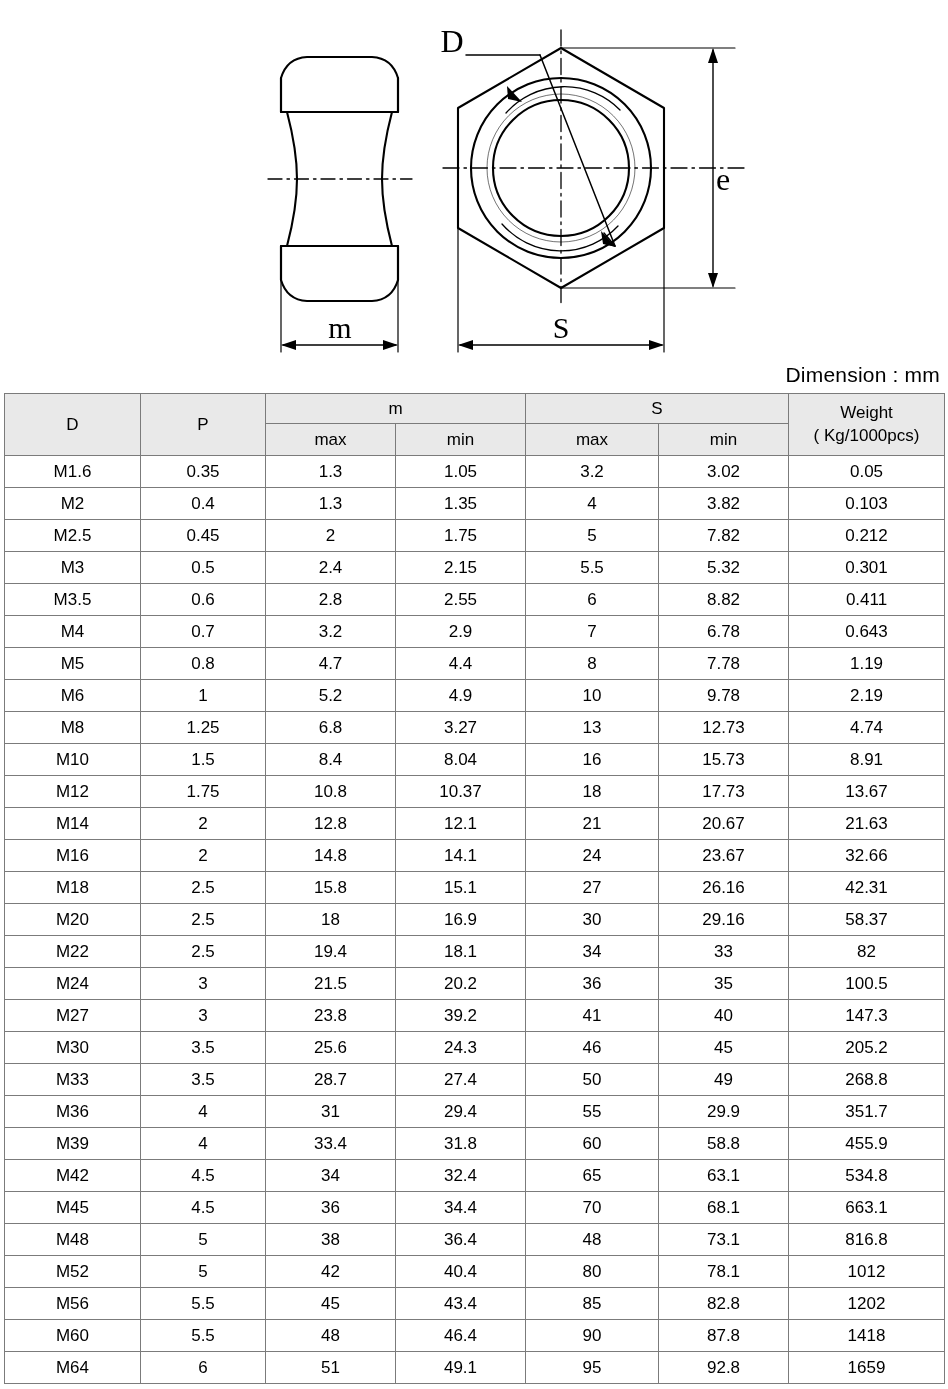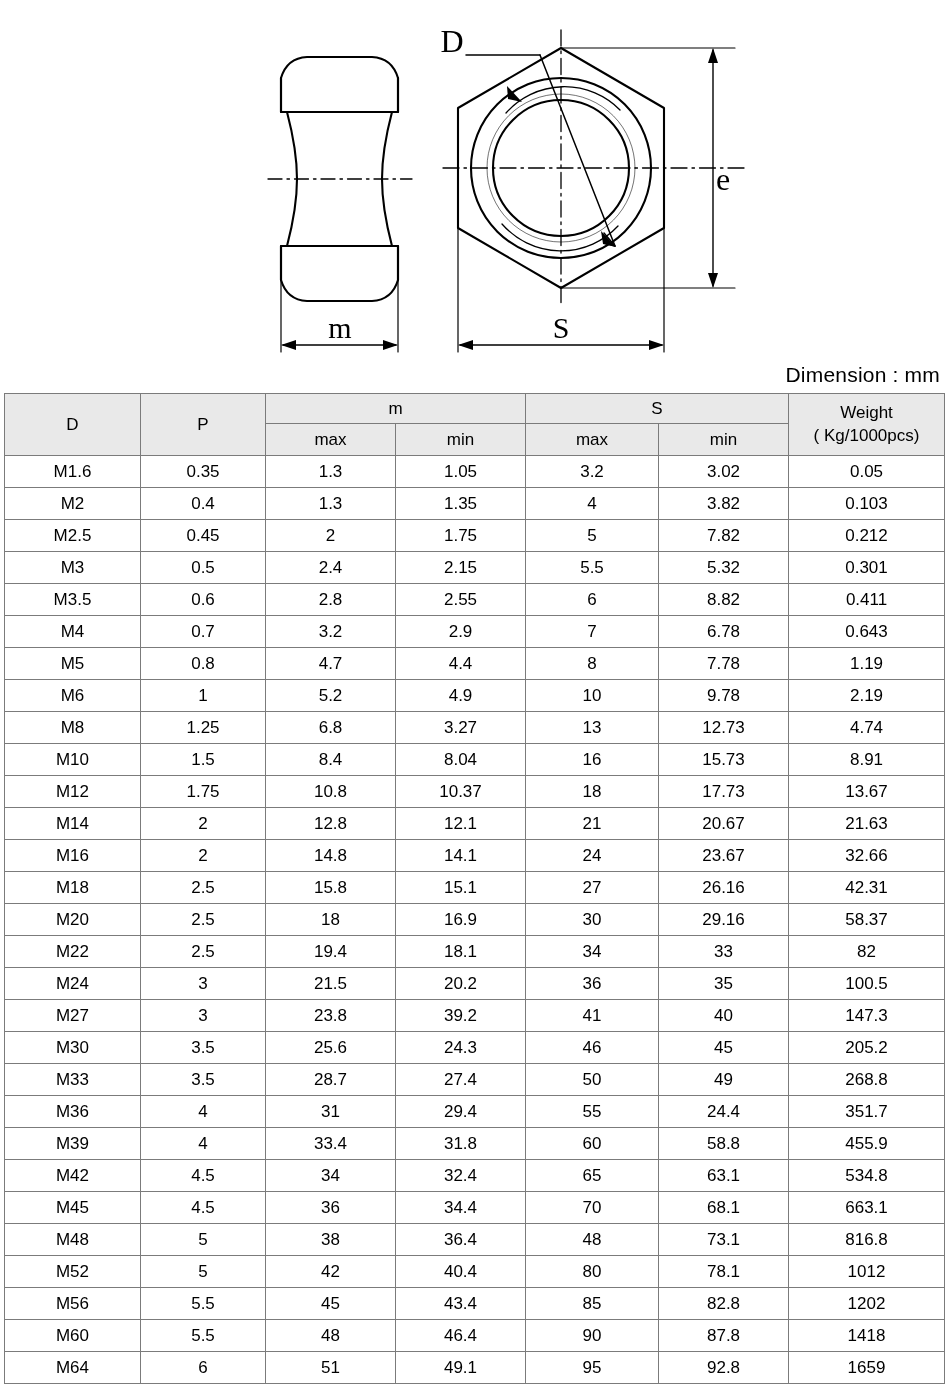--- a/index.html
+++ b/index.html
@@ -389,21 +389,21 @@
           <td>50</td>
           <td>49</td>
           <td>268.8</td>
         </tr>
         <tr>
           <td>M36</td>
           <td>4</td>
           <td>31</td>
           <td>29.4</td>
           <td>55</td>
-          <td>24.4</td>
+          <td>29.9</td>
           <td>351.7</td>
         </tr>
         <tr>
           <td>M39</td>
           <td>4</td>
           <td>33.4</td>
           <td>31.8</td>
           <td>60</td>
           <td>58.8</td>
           <td>455.9</td>

